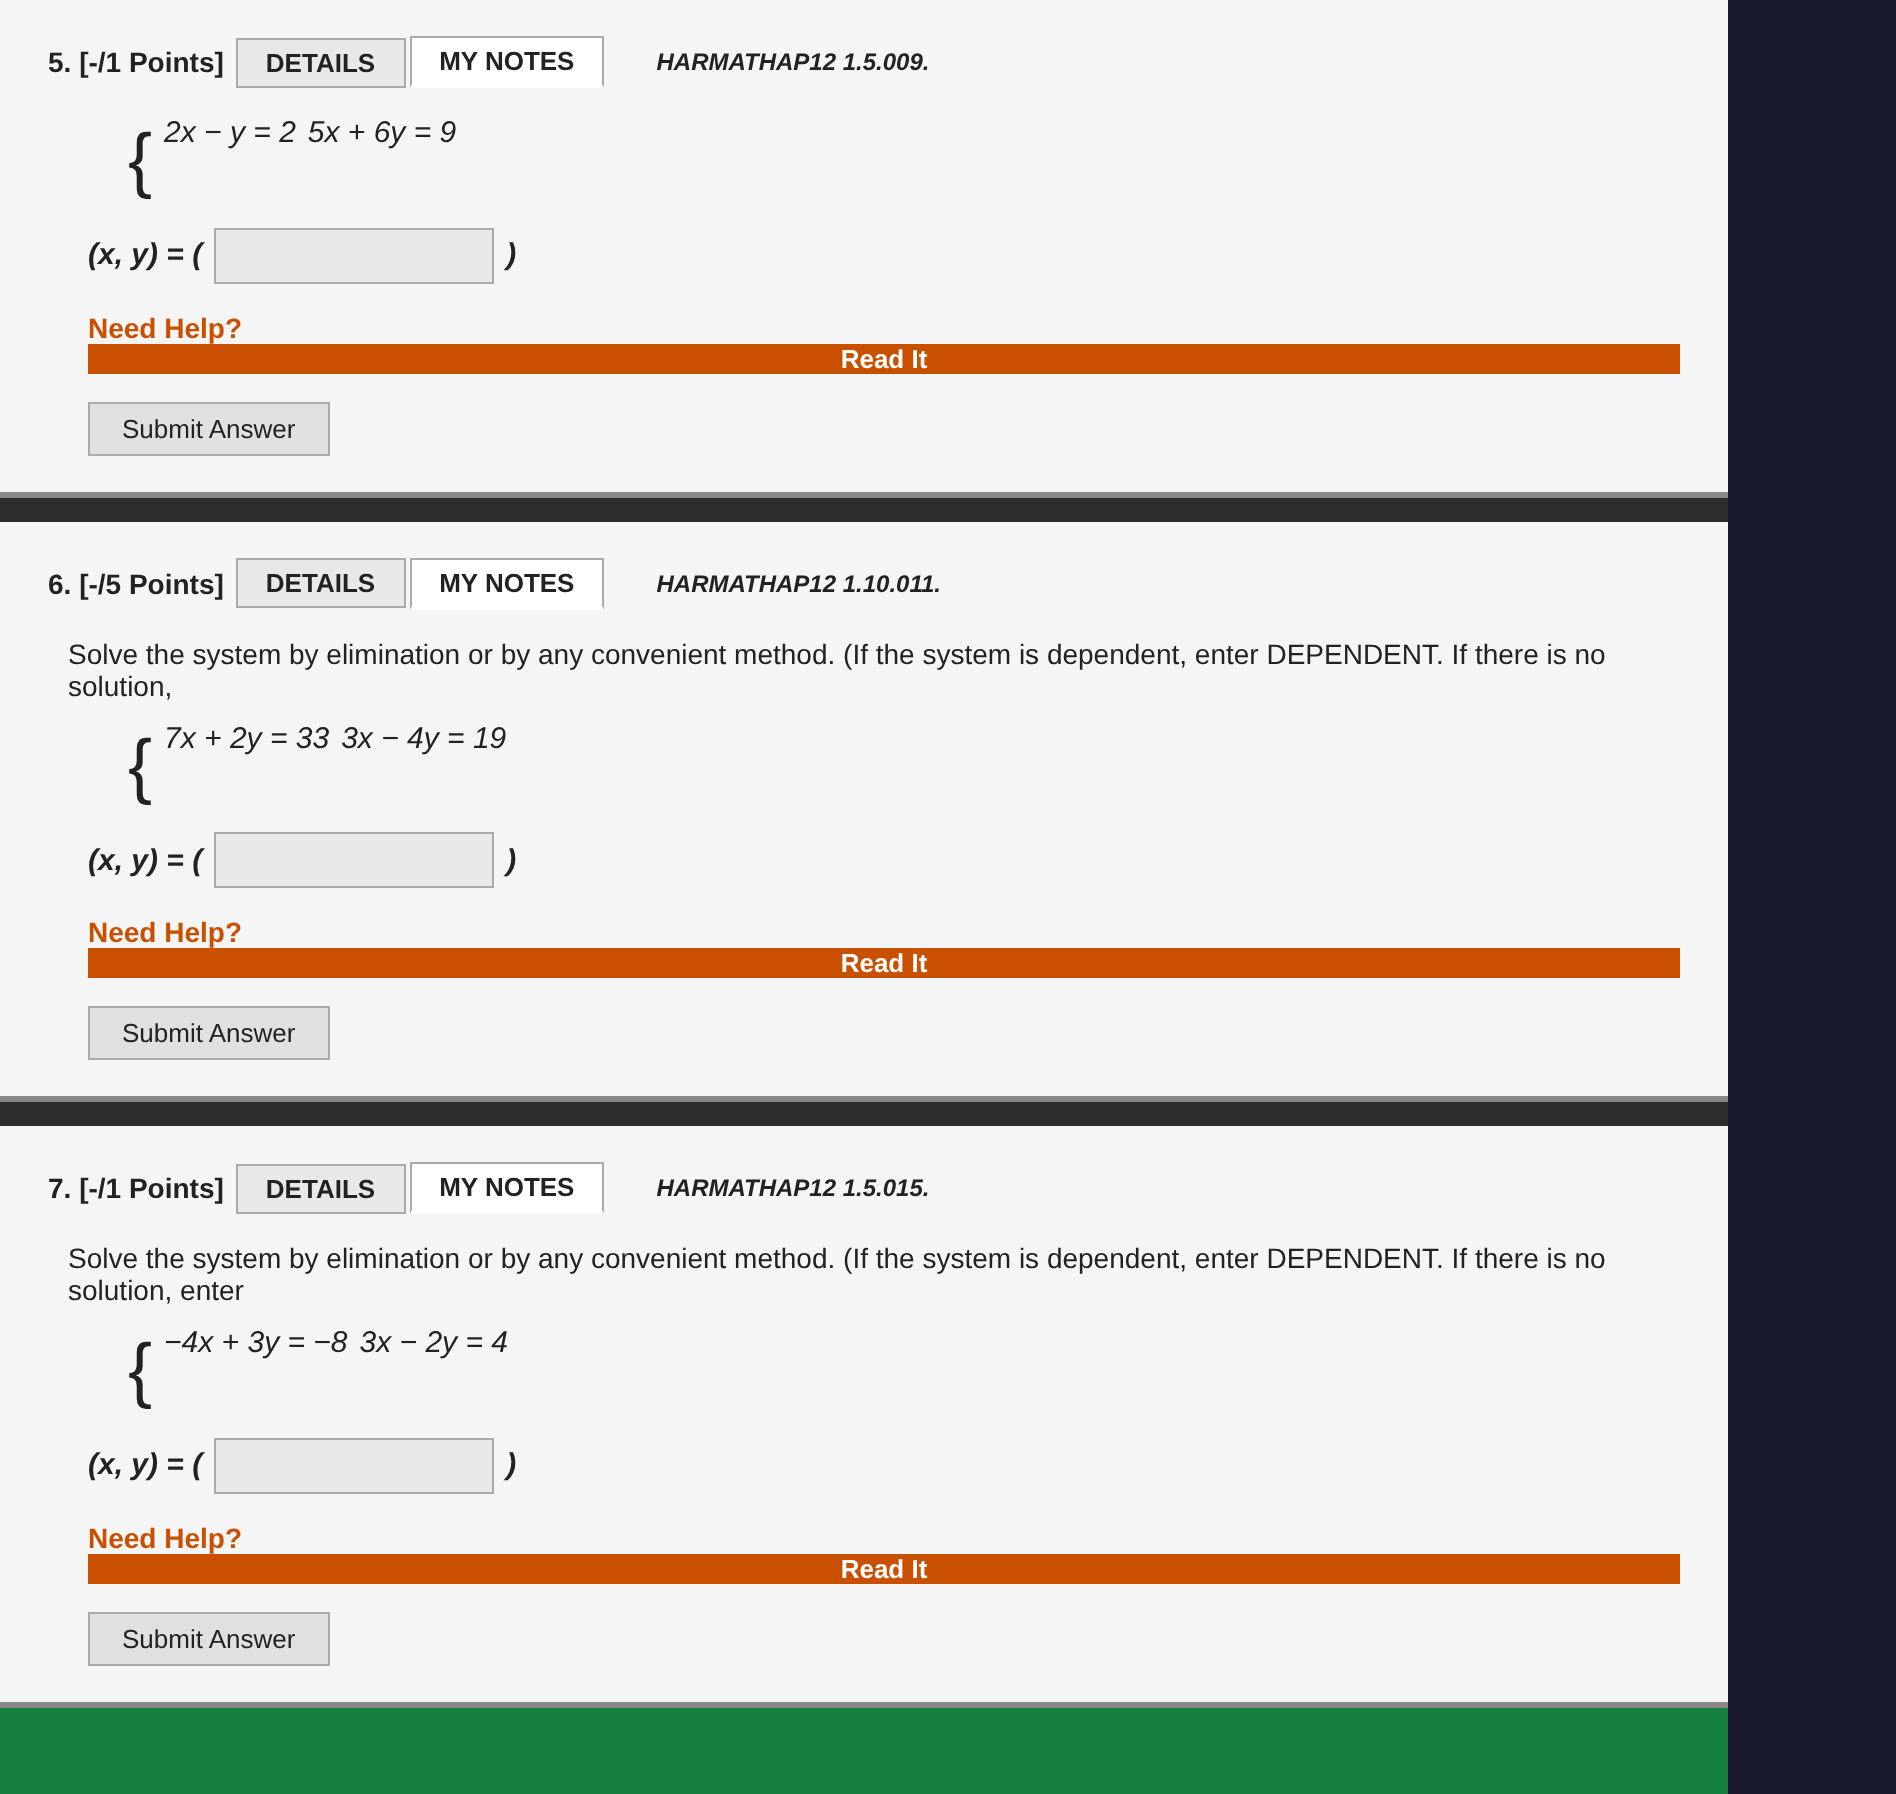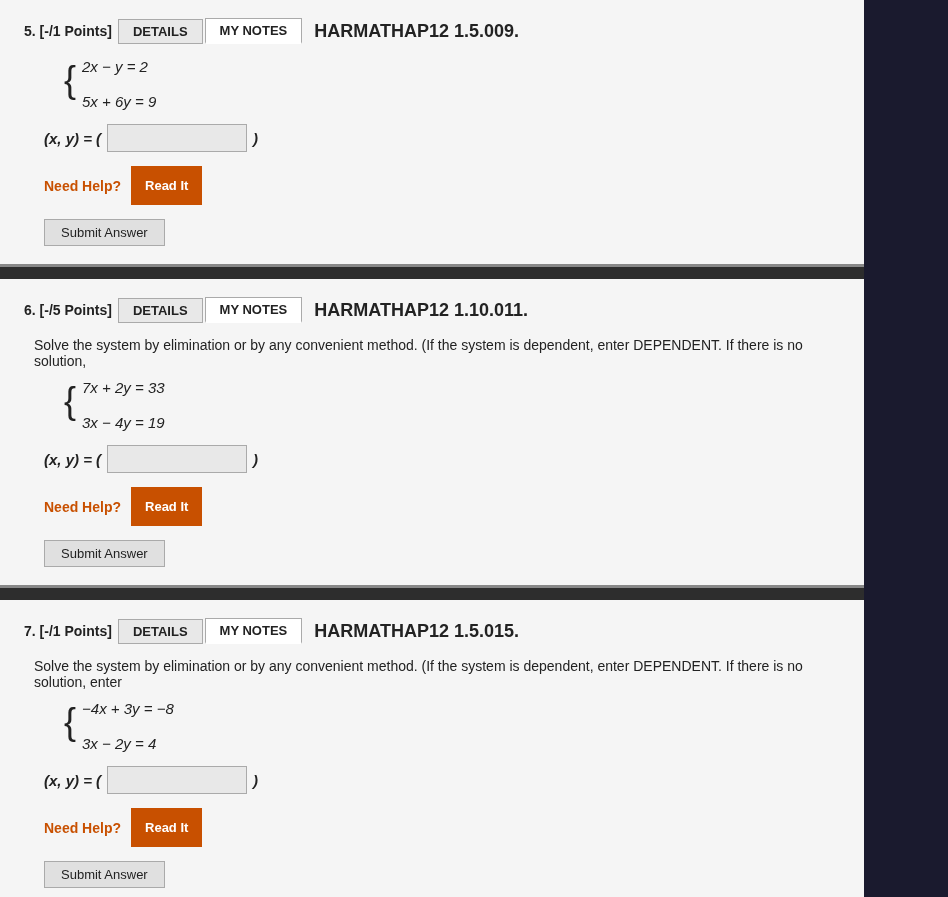--- a/index.html
+++ b/index.html
@@ -42,23 +42,24 @@
       padding: 4px 14px;
       cursor: pointer;
       margin-right: 2px;
     }
     .tab-btn.active {
       background: #fff;
       border-bottom: 2px solid #fff;
     }
     .problem-code {
       font-weight: bold;
-      font-size: 18px;
-      color: #222;
-      margin-left: 10px;
+      font-size: 12px;
+      color: #222;
+      margin-left: 24px;
+      font-style: italic;
     }
     .problem-body {
       padding-left: 10px;
     }
     .problem-instruction {
       font-size: 14px;
       color: #222;
       margin-bottom: 10px;
     }
     .brace-container {
@@ -69,22 +70,22 @@
       margin-left: 30px;
     }
     .brace {
       font-size: 36px;
       line-height: 1.1;
       margin-top: 2px;
       color: #222;
     }
     .equations {
       display: flex;
-      flex-direction: column;
-      gap: 18px;
+      flex-direction: row;
+      gap: 6px;
     }
     .equation {
       font-size: 15px;
       font-style: italic;
     }
     .answer-row {
       display: flex;
       align-items: center;
       gap: 6px;
       margin-bottom: 14px;
@@ -98,35 +99,34 @@
     .answer-input {
       width: 140px;
       height: 28px;
       border: 1px solid #aaa;
       background: #e8e8e8;
       font-size: 14px;
       padding: 2px 6px;
     }
     .help-row {
       display: flex;
-      align-items: center;
-      gap: 10px;
       margin-bottom: 14px;
       margin-left: 10px;
+      flex-direction: column;
     }
     .need-help-label {
       font-weight: bold;
       color: #c85000;
       font-size: 14px;
     }
     .read-btn {
       background: #c85000;
       color: #fff;
       border: none;
-      padding: 12px 14px;
+      padding: 0 14px;
       font-size: 13px;
       font-weight: bold;
       cursor: pointer;
     }
     .submit-btn {
       background: #e0e0e0;
       color: #222;
       border: 1px solid #aaa;
       padding: 5px 16px;
       font-size: 13px;

